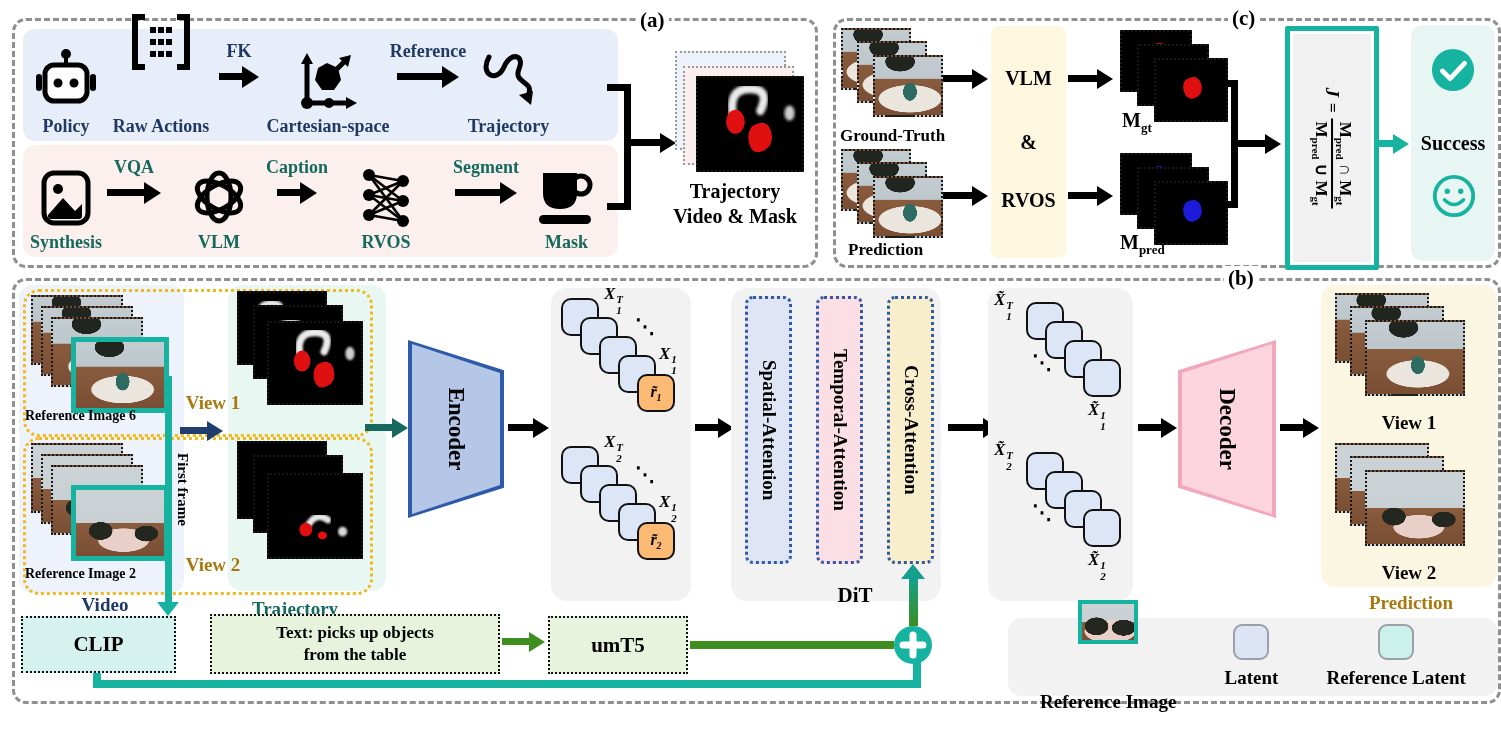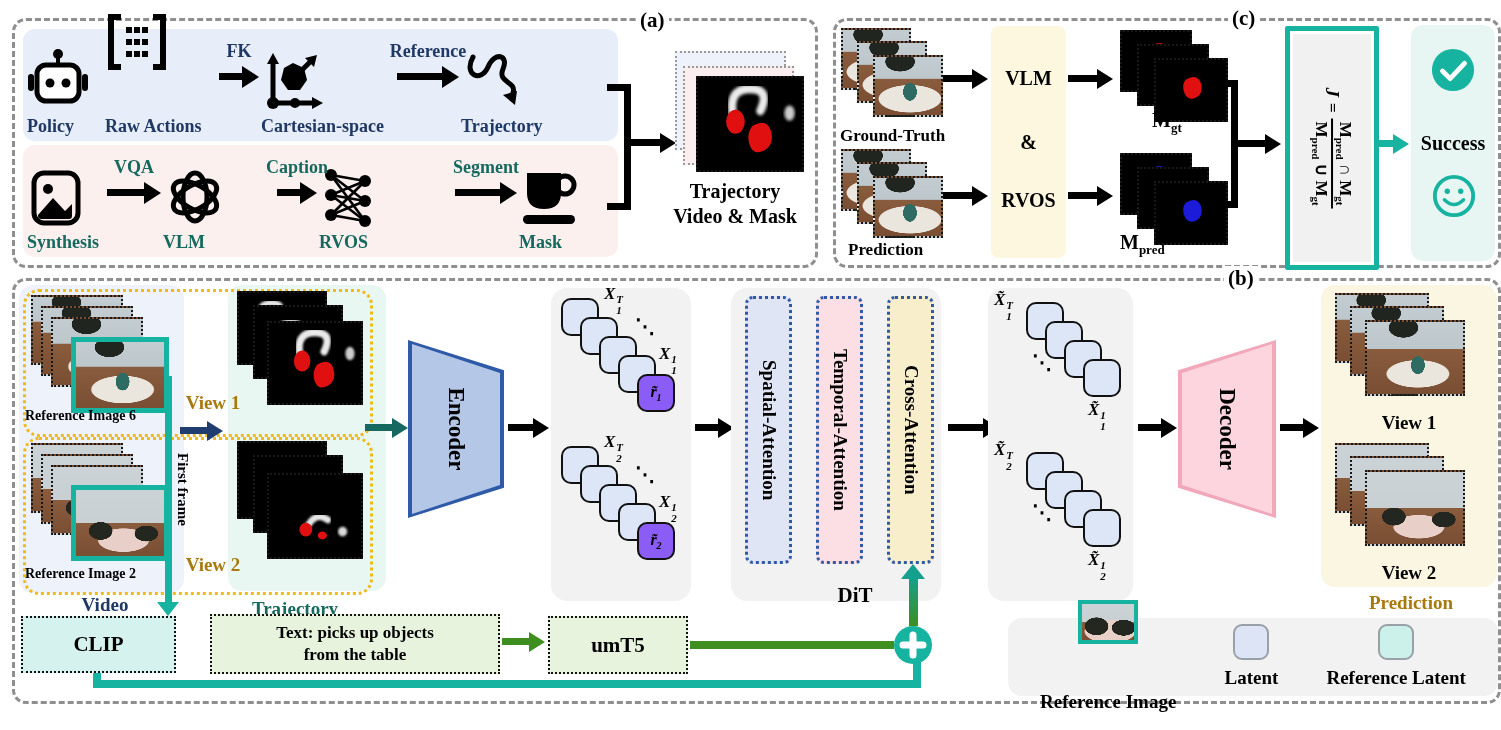--- a/index.html
+++ b/index.html
@@ -3,21 +3,21 @@
 <meta charset="utf-8">
 <style>
   html,body{margin:0;padding:0;background:#fff;}
   #stage{position:relative;width:1501px;height:730px;background:#fff;
          font-family:"Liberation Serif", serif;color:#000;overflow:hidden;}
   .abs{position:absolute;}
   .panel{position:absolute;border:3px dashed #8f8f8f;border-radius:14px;background:#fff;}
   .ptag{position:absolute;font-weight:bold;font-size:21px;background:#fff;padding:0 4px;z-index:30;}
   
   .rowbg{position:absolute;border-radius:12px;display:flex;align-items:stretch;padding:0 4px;}
-  .icell{display:flex;flex-direction:column;align-items:flex-start;justify-content:flex-end;padding-bottom:5px;position:relative;}
+  .icell{display:flex;flex-direction:column;align-items:center;justify-content:flex-end;padding-bottom:5px;position:relative;}
   .ilabel{font-weight:bold;font-size:18px;white-space:nowrap;line-height:1.05;}
   .navy{color:#1f3864;} .tealtx{color:#15695d;} .gold{color:#a8790f;}
   .acell{position:relative;}
   .alabel{position:absolute;top:12px;left:50%;transform:translateX(-50%);font-weight:bold;font-size:18px;white-space:nowrap;z-index:5;}
   .aline{position:absolute;top:44px;left:2px;right:18px;height:7px;background:#000;}
   .aline:after{content:"";position:absolute;right:-16px;top:50%;transform:translateY(-50%);
     border-left:17px solid #000;border-top:11px solid transparent;border-bottom:11px solid transparent;}
   
   .har{position:absolute;height:7px;background:#000;}
   .har:after{content:"";position:absolute;right:-15px;top:50%;transform:translateY(-50%);
@@ -51,21 +51,21 @@
   .jrot .num{border-bottom:2px solid #000;padding:0 3px;}
   .jrot sub{font-size:11px;}
   .jvar{font-style:italic;font-size:19px;}
   
   .ydot{position:absolute;border:3px dotted #f0b91d;border-radius:16px;}
   .softbg{position:absolute;border-radius:14px;}
   .vtext{writing-mode:vertical-rl;text-orientation:mixed;font-weight:bold;}
   .trap{position:absolute;}
   .trap .fill{position:absolute;inset:4px;}
   .tok{position:absolute;width:38px;height:38px;background:#dde6f7;border:2.5px solid #111;border-radius:10px;box-sizing:border-box;}
-  .tok.tealtok{background:#8b5cf6;display:flex;align-items:center;justify-content:center;}
+  .tok.tealtok{background:#fdba74;display:flex;align-items:center;justify-content:center;}
   .mlab{position:absolute;font-weight:bold;font-style:italic;font-size:17px;white-space:nowrap;}
   .mlab .ss{display:inline-flex;flex-direction:column;font-size:11px;line-height:1;vertical-align:-4px;margin-left:1px;}
   .dots{position:absolute;font-weight:bold;font-size:20px;letter-spacing:-2px;}
   .attncol{position:absolute;top:8px;width:47px;height:268px;border:3px dotted #2e5aa8;border-radius:8px;
            display:flex;align-items:center;justify-content:center;box-sizing:border-box;}
   .dotbox{position:absolute;border:2.5px dotted #111;box-sizing:border-box;display:flex;flex-direction:column;
           align-items:center;justify-content:center;font-weight:bold;}
   .legend-item{display:flex;flex-direction:column;align-items:center;gap:6px;}
   .sw{width:36px;height:36px;border:2.5px solid #9aa0a8;border-radius:9px;box-sizing:border-box;}
   .circ{position:absolute;border-radius:50%;}
@@ -278,21 +278,21 @@
           </svg></div>
       <div class="fr blackfr" style="left:17px;top:14px;width:72px;height:62px;">
         <svg width="68" height="58" viewBox="0 0 100 84" preserveAspectRatio="none">
             <ellipse cx="60" cy="30" rx="9" ry="7" fill="#e01010"></ellipse>
           </svg></div>
       <div class="fr blackfr" style="left:34px;top:28px;width:74px;height:64px;">
         <svg width="70" height="60" viewBox="0 0 100 84" preserveAspectRatio="none">
             <path d="M42 28 q16 -10 22 4 q5 14 -6 20 q-12 6 -17 -5 q-5 -11 1 -19z" fill="#e01010"></path>
           </svg></div>
     </div>
-    <span class="msub" style="position:absolute;left:286px;top:88px;margin-left:30px;">
+    <span class="msub" style="position:absolute;left:286px;top:88px;">
       <span>M</span><sub>gt</sub>
     </span>
 
     <div class="fstack" style="left:284px;top:132px;width:108px;height:92px;">
       <div class="fr blackfr" style="left:0;top:0;width:72px;height:62px;">
         <svg width="68" height="58" viewBox="0 0 100 84" preserveAspectRatio="none">
             <ellipse cx="55" cy="24" rx="12" ry="8" fill="#1b1bd9"></ellipse>
           </svg></div>
       <div class="fr blackfr" style="left:17px;top:14px;width:72px;height:62px;">
         <svg width="68" height="58" viewBox="0 0 100 84" preserveAspectRatio="none">

